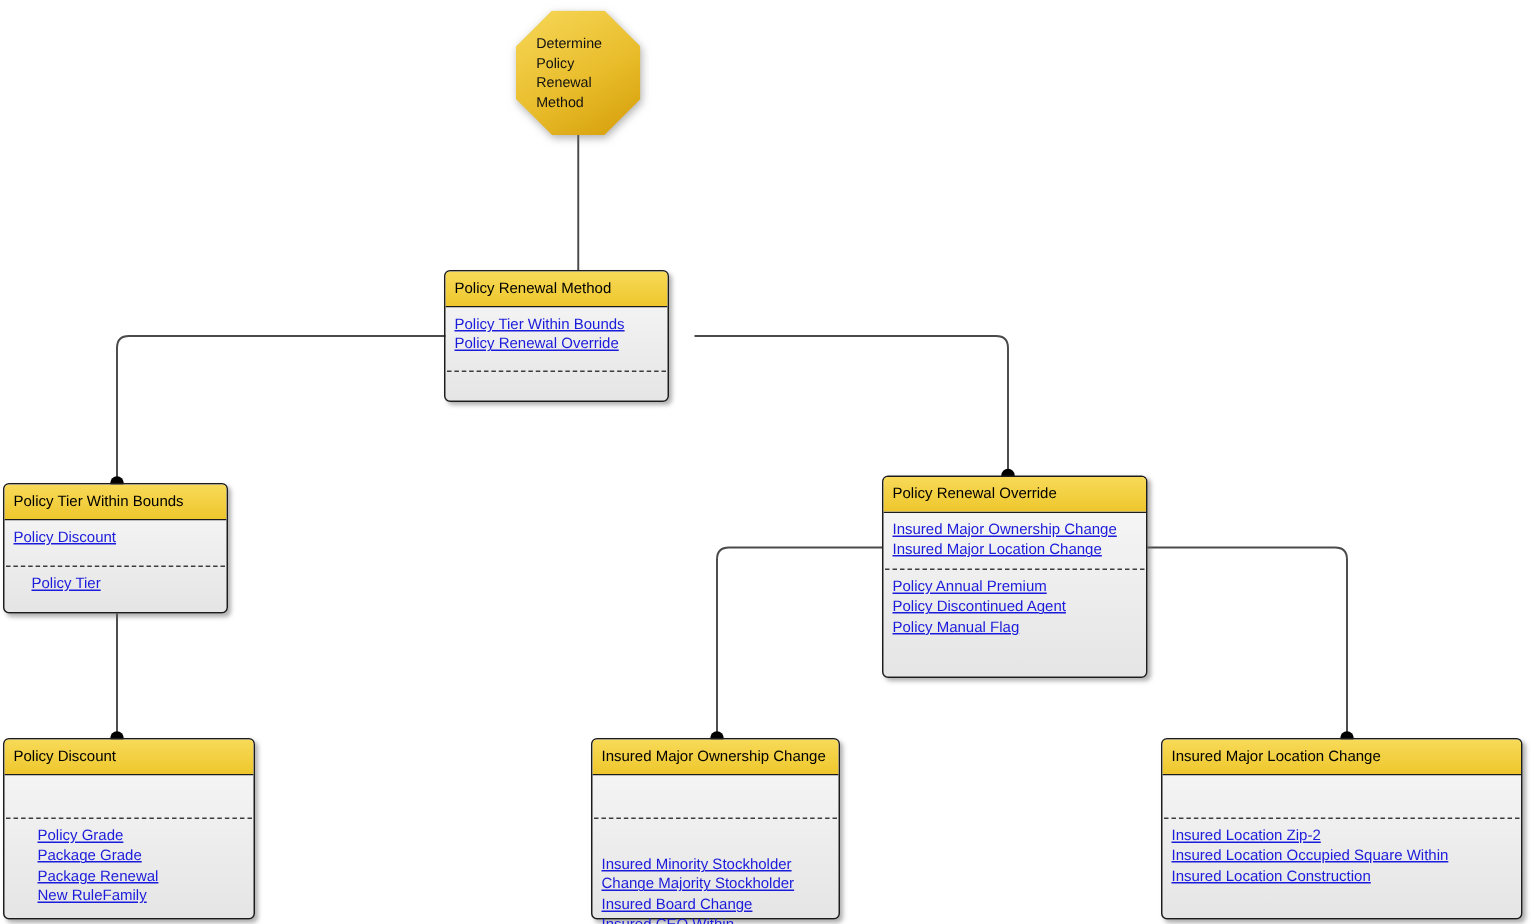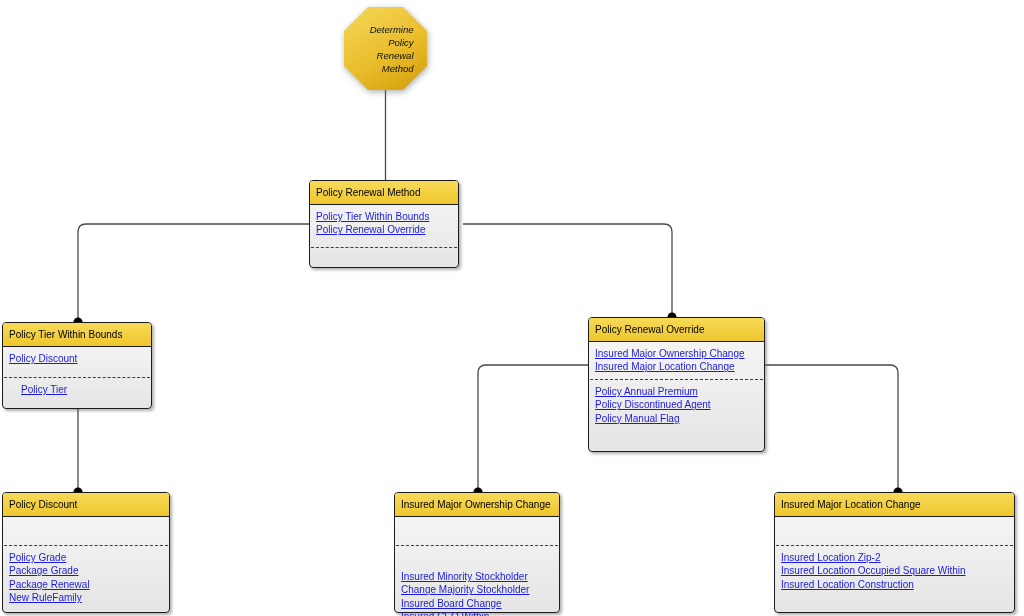--- a/index.html
+++ b/index.html
@@ -10,21 +10,21 @@
   #wires{position:absolute;left:0;top:0;width:1024px;height:616px;pointer-events:none;}
   
   .oct-wrap{position:absolute;filter:drop-shadow(1px 2px 3px rgba(110,110,110,.55));}
   .octagon{
     width:83px;height:83px;
     background:linear-gradient(150deg,#f4d24f 12%,#e9bd2c 55%,#d9a410 90%);
     clip-path:polygon(29% 0,71% 0,100% 29%,100% 71%,71% 100%,29% 100%,0 71%,0 29%);
     display:flex;align-items:center;justify-content:center;
   }
   .oct-label{
-    width:56px;text-align:right;font-size:9.5px;line-height:13px;color:#111;font-style:italic;
+    width:56px;text-align:left;font-size:9.5px;line-height:13px;color:#111;
   }
   
   .node{
     position:absolute;box-sizing:border-box;
     border:1px solid #1c1c1c;border-radius:4px;
     background:linear-gradient(#f8f8f8,#e5e5e5);
     box-shadow:2px 2px 3px rgba(100,100,100,.5);
   }
   .hdr{
     box-sizing:border-box;height:24px;padding:6px 6px 0 6px;
@@ -62,21 +62,21 @@
       <circle cx="898" cy="492" r="4.5"></circle>
     </g>
   </svg>
 
   <div class="oct-wrap" style="left:344px;top:7px;">
     <div class="octagon">
       <div class="oct-label">Determine Policy Renewal Method</div>
     </div>
   </div>
 
-  <div class="node" style="left:309px;top:180px;width:150px;height:88px;">
+  <div class="node" style="left:296px;top:180px;width:150px;height:88px;">
     <div class="hdr">Policy Renewal Method</div>
     <div class="sec" style="height:42px;">
       <a class="lnk" href="#">Policy Tier Within Bounds</a>
       <a class="lnk" href="#">Policy Renewal Override</a>
     </div>
     <div class="sep"></div>
     <div class="sec" style="height:18px;"></div>
   </div>
 
   <div class="node" style="left:2px;top:322px;width:150px;height:87px;">
@@ -101,21 +101,21 @@
       <a class="lnk" href="#">Policy Annual Premium</a>
       <a class="lnk" href="#">Policy Discontinued Agent</a>
       <a class="lnk" href="#">Policy Manual Flag</a>
     </div>
   </div>
 
   <div class="node" style="left:2px;top:492px;width:168px;height:121px;">
     <div class="hdr">Policy Discount</div>
     <div class="sec" style="height:28px;"></div>
     <div class="sep"></div>
-    <div class="sec" style="height:64px;">
+    <div class="sec" style="height:64px;padding-left:16px;">
       <a class="lnk" href="#">Policy Grade</a>
       <a class="lnk" href="#">Package Grade</a>
       <a class="lnk" href="#">Package Renewal</a>
       <a class="lnk" href="#">New RuleFamily</a>
     </div>
   </div>
 
   <div class="node" style="left:394px;top:492px;width:166px;height:121px;">
     <div class="hdr">Insured Major Ownership Change</div>
     <div class="sec" style="height:28px;"></div>

